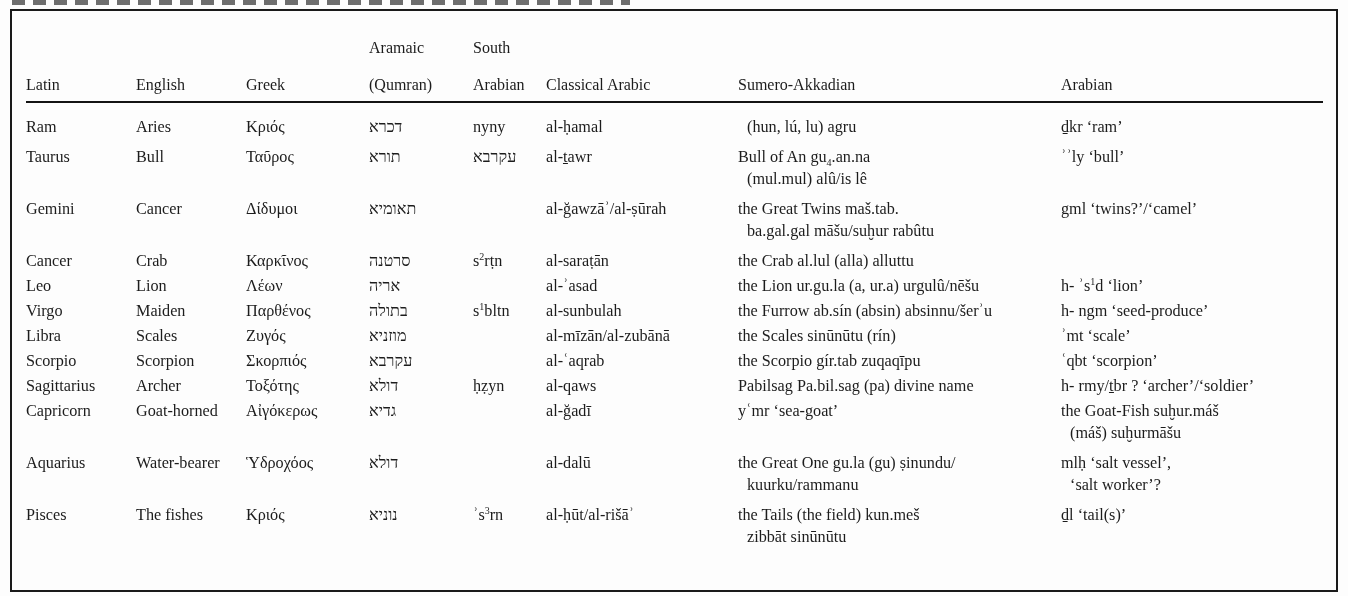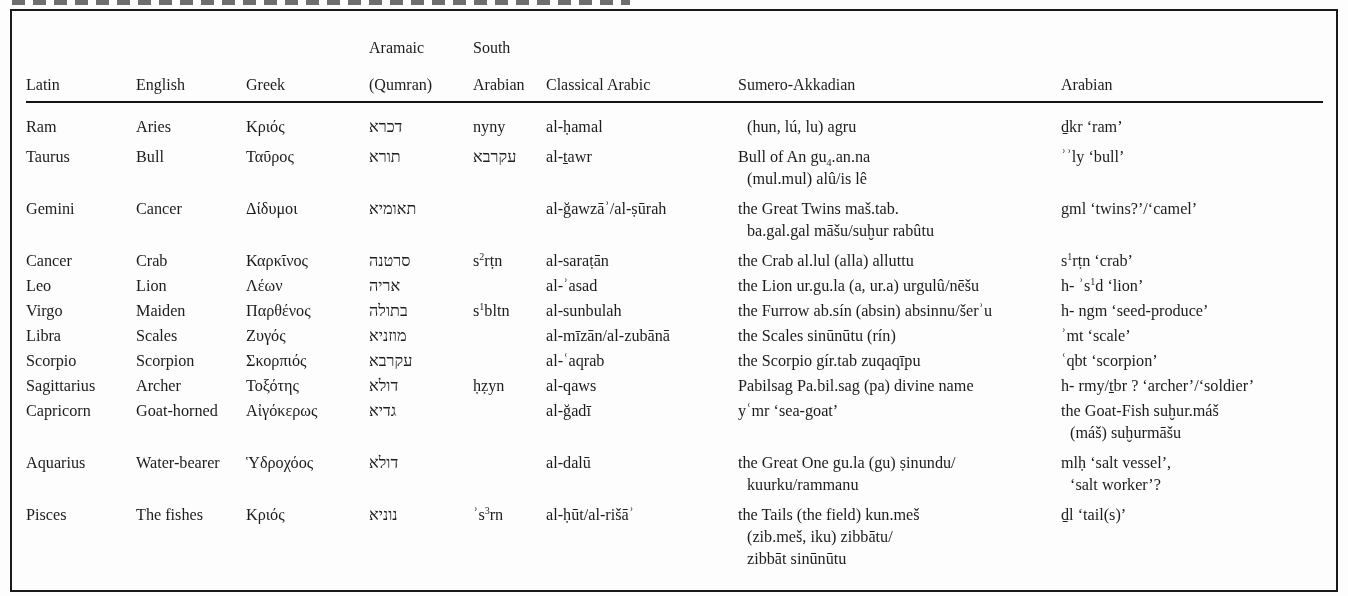--- a/index.html
+++ b/index.html
@@ -89,21 +89,20 @@
           <div class="cell col-arabian"><div class="line"><span class="it">gml</span><span> ‘twins?’/‘camel’</span></div></div>
         </div>
         <div class="trow grid-row">
           <div class="cell col-latin"><div class="line">Cancer</div></div>
           <div class="cell col-english"><div class="line">Crab</div></div>
           <div class="cell col-greek"><div class="line">Καρκῖνος</div></div>
           <div class="cell col-aramaic"><div class="line">סרטנה</div></div>
           <div class="cell col-south_arabian"><div class="line"><span class="it">s</span><sup class="it">2</sup><span class="it">rṭn</span></div></div>
           <div class="cell col-classical_arabic"><div class="line"><span class="it">al-saraṭān</span></div></div>
           <div class="cell col-sumero_akkadian"><div class="line"><span>the Crab al.lul (alla) </span><span class="it">alluttu</span></div></div>
-          <div class="cell col-arabian"><div class="line"><span class="it">s</span><sup class="it">1</sup><span class="it">rṭn</span><span> ‘crab’</span></div></div>
         </div>
         <div class="trow grid-row">
           <div class="cell col-latin"><div class="line">Leo</div></div>
           <div class="cell col-english"><div class="line">Lion</div></div>
           <div class="cell col-greek"><div class="line">Λέων</div></div>
           <div class="cell col-aramaic"><div class="line">אריה</div></div>
           <div class="cell col-south_arabian"></div>
           <div class="cell col-classical_arabic"><div class="line"><span class="it">al-ʾasad</span></div></div>
           <div class="cell col-sumero_akkadian"><div class="line"><span>the Lion ur.gu.la (a, ur.a) </span><span class="it">urgulû/nēšu</span></div></div>
           <div class="cell col-arabian"><div class="line"><span class="it">h- ʾs</span><sup class="it">1</sup><span class="it">d</span><span> ‘lion’</span></div></div>
@@ -168,18 +167,18 @@
           <div class="cell col-sumero_akkadian"><div class="line"><span>the Great One gu.la (gu) </span><span class="it">ṣinundu/</span></div><div class="line ind"><span class="it">kuurku/rammanu</span></div></div>
           <div class="cell col-arabian"><div class="line"><span class="it">mlḥ</span><span> ‘salt vessel’,</span></div><div class="line ind"><span>‘salt worker’?</span></div></div>
         </div>
         <div class="trow grid-row gap">
           <div class="cell col-latin"><div class="line">Pisces</div></div>
           <div class="cell col-english"><div class="line">The fishes</div></div>
           <div class="cell col-greek"><div class="line">Κριός</div></div>
           <div class="cell col-aramaic"><div class="line">נוניא</div></div>
           <div class="cell col-south_arabian"><div class="line"><span class="it">ʾs</span><sup class="it">3</sup><span class="it">rn</span></div></div>
           <div class="cell col-classical_arabic"><div class="line"><span class="it">al-ḥūt/al-rišāʾ</span></div></div>
-          <div class="cell col-sumero_akkadian"><div class="line"><span>the Tails (the field) kun.meš</span></div><div class="line ind"><span>(zib.meš, iku) </span><span class="it">zibbātu/</span></div><div class="line ind"><span class="it">zibbāt sinūnūtu</span></div></div>
+          <div class="cell col-sumero_akkadian"><div class="line"><span>the Tails (the field) kun.meš</span></div><div class="line ind"><span class="it">zibbāt sinūnūtu</span></div></div>
           <div class="cell col-arabian"><div class="line"><span class="it">ḏl</span><span> ‘tail(s)’</span></div></div>
         </div>
       </div>
   </div>
 </div>
 
 </body></html>

